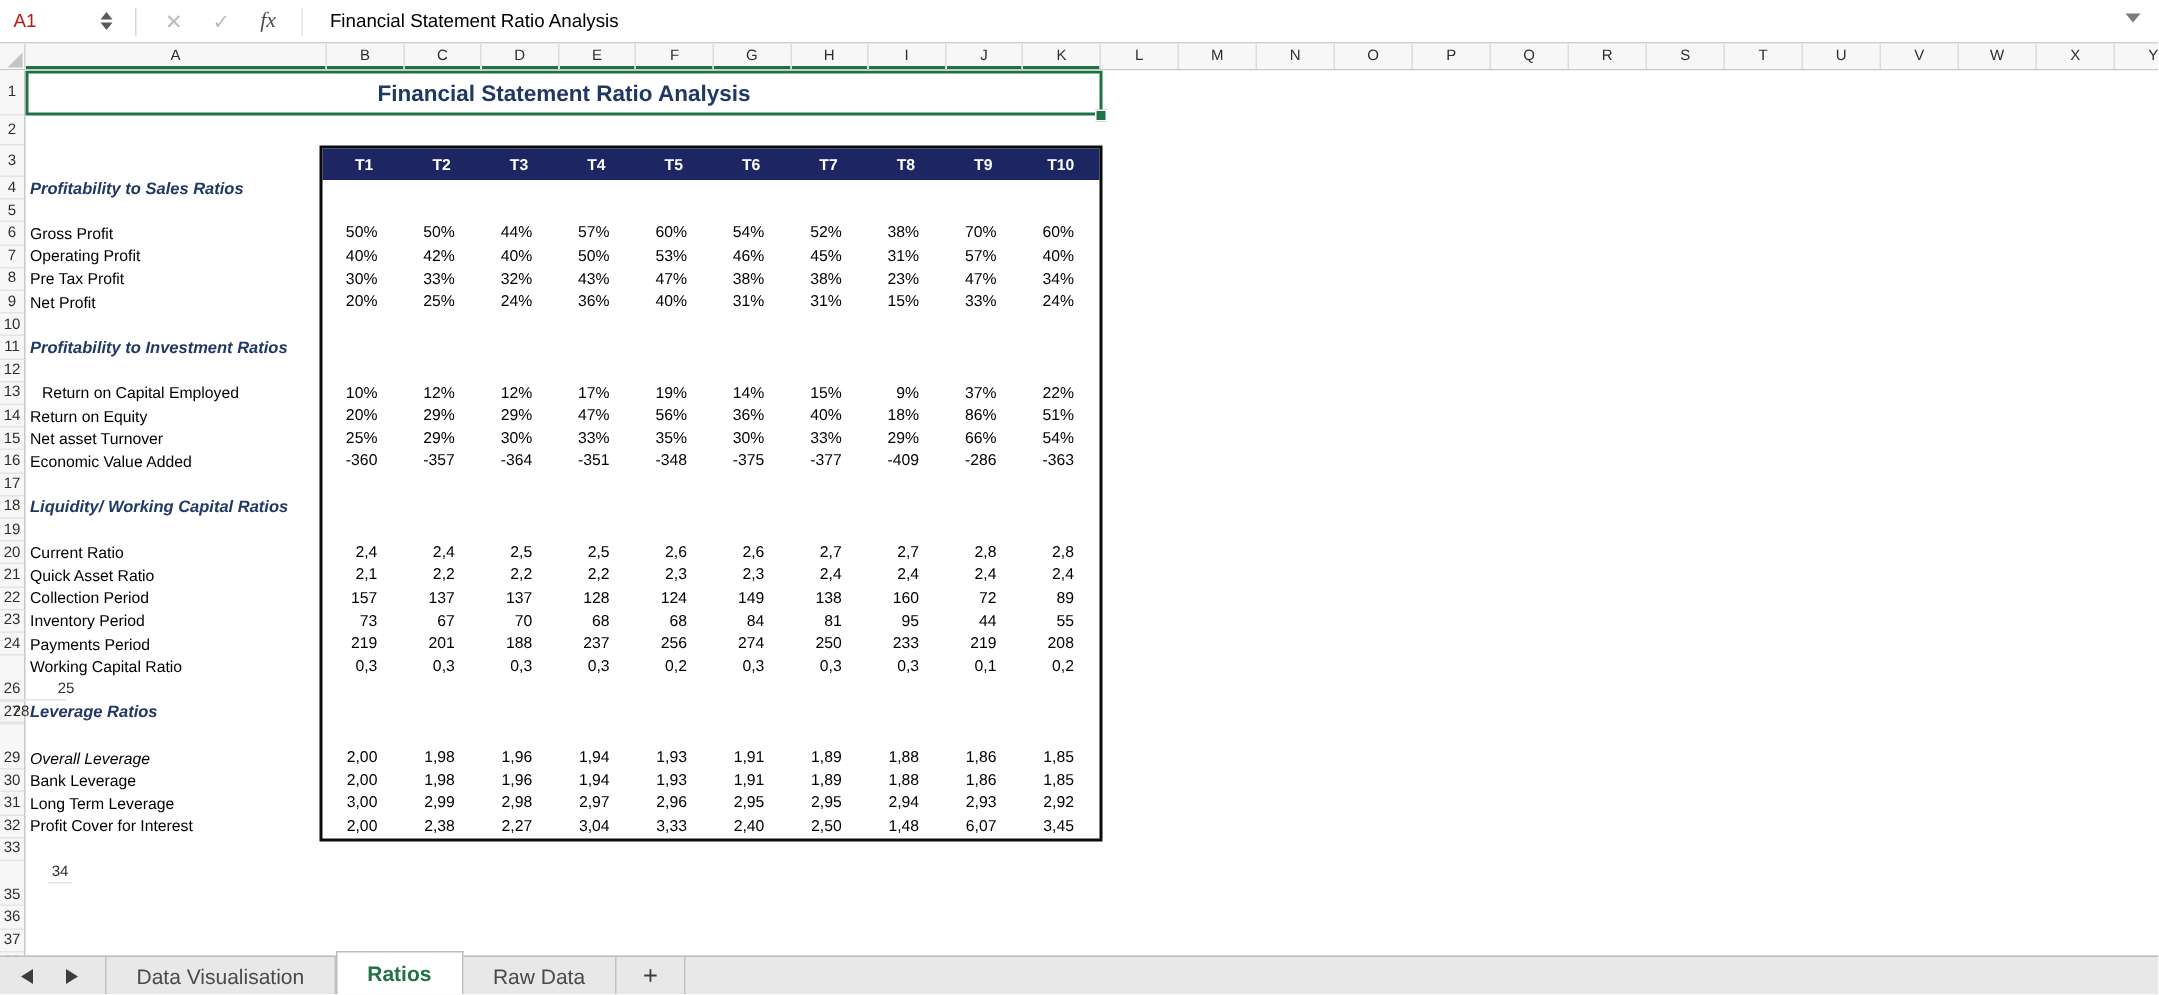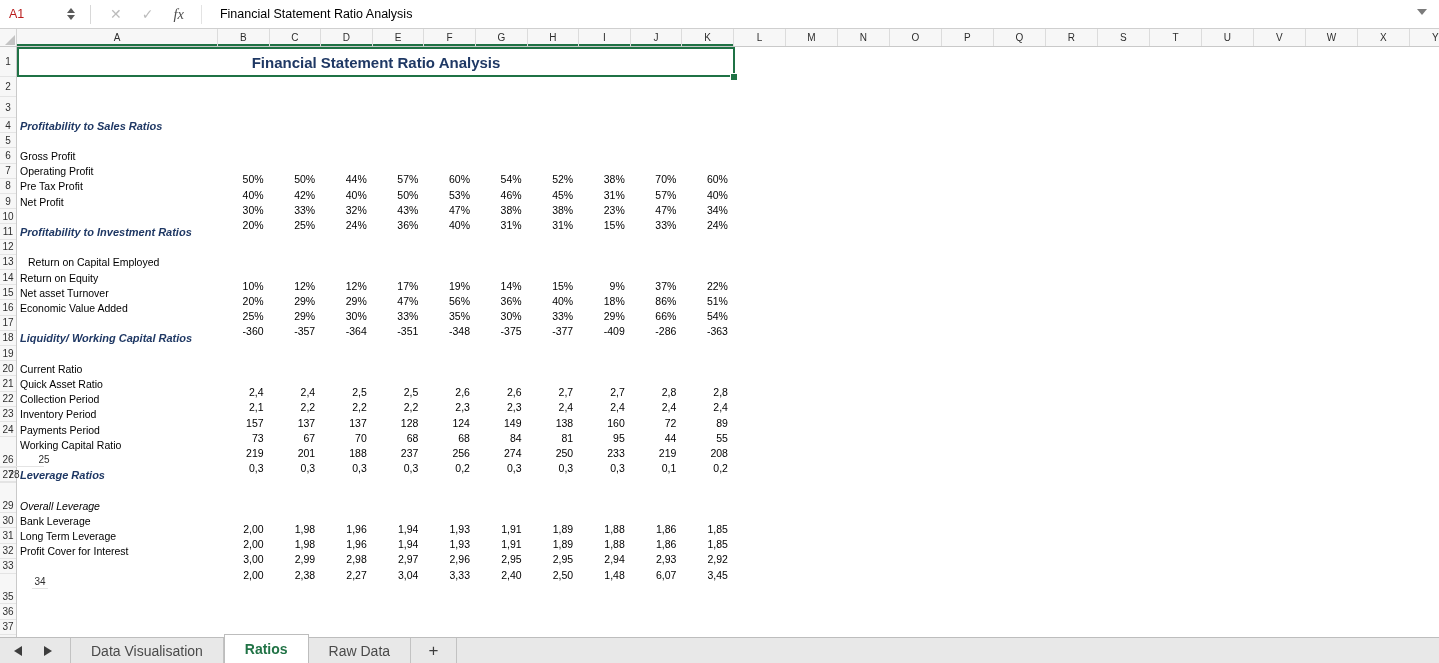--- a/index.html
+++ b/index.html
@@ -46,21 +46,21 @@
 
   .table-frame{position:absolute;border:2px solid #0a0a0a;box-sizing:border-box;background:transparent;}
   .t-band{height:21px;background:#1e2563;display:flex;align-items:stretch;padding-left:2px;box-sizing:border-box;}
   .t-cell{width:51.6px;flex:0 0 51.6px;display:flex;align-items:center;justify-content:center;
           color:#fff;font-weight:bold;font-size:10.5px;}
 
   .section-heading{position:absolute;left:20px;height:15.2px;display:flex;align-items:center;
                    font-weight:bold;font-style:italic;font-size:11px;color:#1f3864;white-space:nowrap;z-index:2;}
   .row-label{position:absolute;left:20px;height:15.2px;display:flex;align-items:center;
              font-size:10.5px;color:#000;white-space:nowrap;z-index:2;}
-  .data-row{position:absolute;left:218px;width:516px;height:15.2px;display:flex;z-index:2;margin-top:24px;}
+  .data-row{position:absolute;left:206px;width:516px;height:15.2px;display:flex;z-index:2;}
   .data-cell{width:51.6px;flex:0 0 51.6px;box-sizing:border-box;text-align:right;padding-right:6px;
              font-size:10.5px;color:#000;line-height:15.2px;}
 
   
   .tabbar{position:absolute;left:0;bottom:0;width:100%;height:26px;background:#e8e8e8;
           border-top:1px solid #bdbdbd;display:flex;align-items:stretch;box-sizing:border-box;z-index:5;}
   .nav-arrows{display:flex;align-items:center;gap:22px;padding:0 18px 0 14px;}
   .arrow-left{width:0;height:0;border-top:5px solid transparent;border-bottom:5px solid transparent;border-right:8px solid #3d3d3d;}
   .arrow-right{width:0;height:0;border-top:5px solid transparent;border-bottom:5px solid transparent;border-left:8px solid #3d3d3d;}
   .tabs{display:flex;align-items:stretch;}
@@ -157,20 +157,34 @@
         <div class="row-h" style="top: 496.6px; height: 15.2px;">32</div>
         <div class="row-h" style="top: 511.8px; height: 15.2px;">33</div>
         <div class="row-h" style="top: 527px; height: 15.2px; margin-left: 32px;">34</div>
         <div class="row-h" style="top: 542.2px; height: 15.2px;">35</div>
         <div class="row-h" style="top: 557.4px; height: 15.2px;">36</div>
         <div class="row-h" style="top: 572.6px; height: 15.2px;">37</div>
         <div class="row-h" style="top: 587.8px; height: 15.2px;">38</div>
       </div>
   <div class="title-cell" style="left: 17px; top: 0px; width: 718px; height: 30px;">Financial Statement Ratio Analysis</div>
       <div class="fill-handle" style="left: 730px; top: 26px;"></div>
+      <div class="table-frame" style="left: 213px; top: 50px; width: 522px; height: 463.8px;">
+        <div class="t-band">
+          <div class="t-cell">T1</div>
+          <div class="t-cell">T2</div>
+          <div class="t-cell">T3</div>
+          <div class="t-cell">T4</div>
+          <div class="t-cell">T5</div>
+          <div class="t-cell">T6</div>
+          <div class="t-cell">T7</div>
+          <div class="t-cell">T8</div>
+          <div class="t-cell">T9</div>
+          <div class="t-cell">T10</div>
+        </div>
+      </div>
       <div class="section-heading" style="top: 71px;">Profitability to Sales Ratios</div>
       <div class="row-label" style="top: 101.4px;">Gross Profit</div>
       <div class="data-row" style="top: 101.4px;">
         <div class="data-cell">50%</div>
         <div class="data-cell">50%</div>
         <div class="data-cell">44%</div>
         <div class="data-cell">57%</div>
         <div class="data-cell">60%</div>
         <div class="data-cell">54%</div>
         <div class="data-cell">52%</div>

